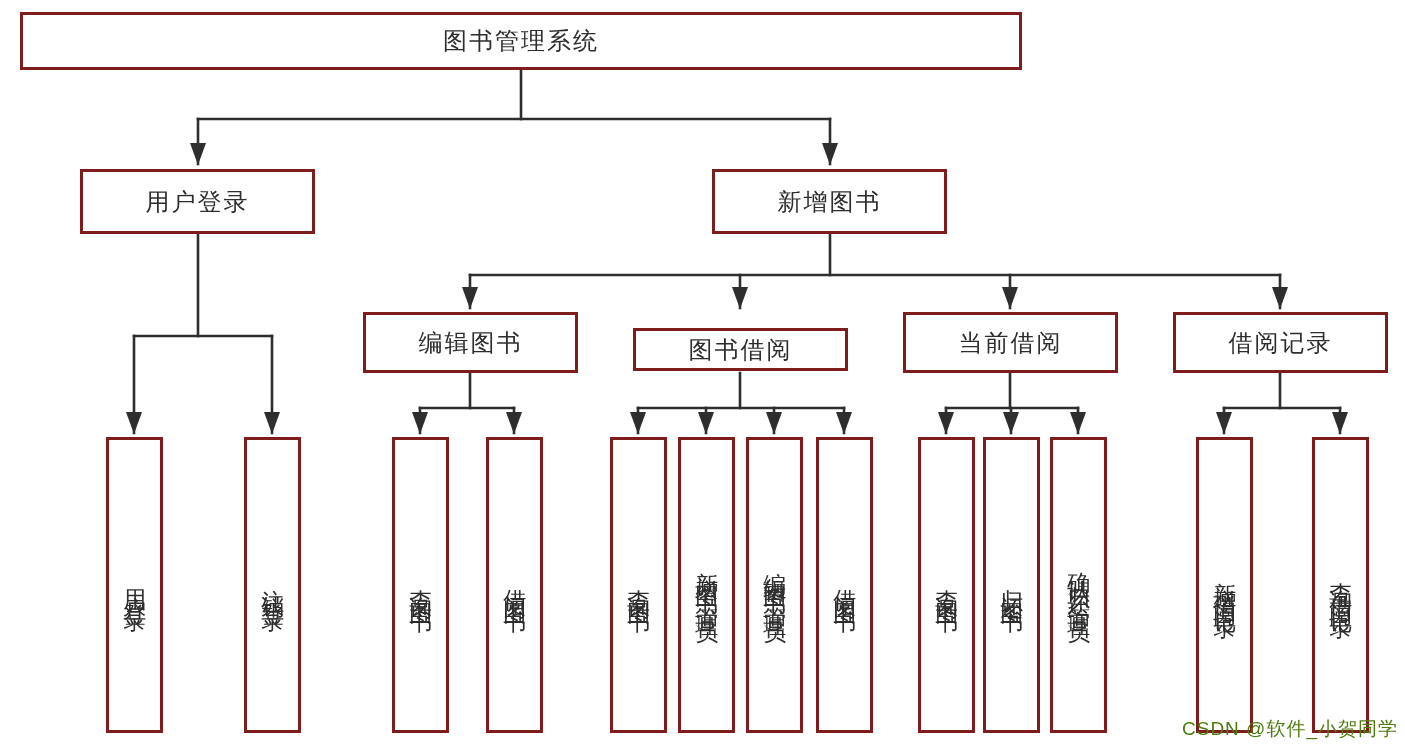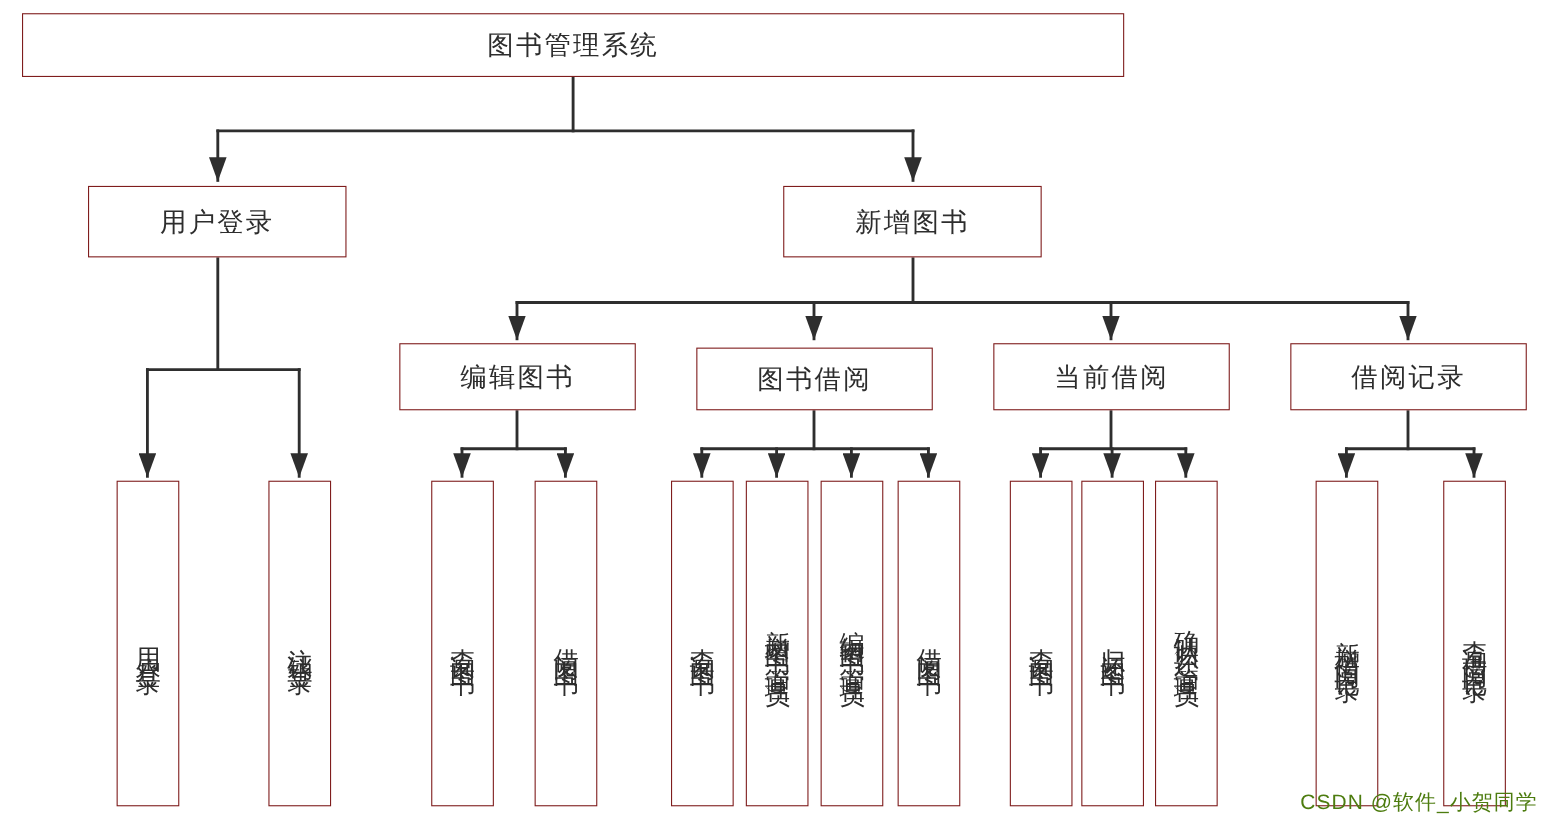--- a/index.html
+++ b/index.html
@@ -2,21 +2,21 @@
 <html><head>
 <meta charset="utf-8">
 <style>
   html,body{margin:0;padding:0;background:#ffffff;}
   .canvas{
     position:relative;width:1405px;height:747px;background:#ffffff;
     font-family:"Liberation Sans","DejaVu Sans",sans-serif;overflow:hidden;
   }
   .wires{position:absolute;left:0;top:0;}
   .node{
-    position:absolute;box-sizing:border-box;border:1px solid #7f1d1d;background:#ffffff;
+    position:absolute;box-sizing:border-box;border:3px solid #7f1d1d;background:#ffffff;
     display:flex;align-items:center;justify-content:center;color:#2d2d2d;
   }
   .hnode span{font-size:24px;letter-spacing:2px;white-space:nowrap;}
   .leaf span{
     writing-mode:vertical-rl;text-orientation:mixed;
     font-size:23px;letter-spacing:7px;line-height:1.1;white-space:nowrap;
   }
   .watermark{
     position:absolute;left:1182px;top:716px;font-size:19px;letter-spacing:1px;
     color:#4d7c0f;white-space:nowrap;
@@ -84,21 +84,21 @@
   <div class="node hnode" style="left:80px;top:169px;width:235px;height:65px">
     <span>用户登录</span>
   </div>
   <div class="node hnode" style="left:712px;top:169px;width:235px;height:65px">
     <span>新增图书</span>
   </div>
 
   <div class="node hnode" style="left:363px;top:312px;width:215px;height:61px">
     <span>编辑图书</span>
   </div>
-  <div class="node hnode" style="left:633px;top:316px;width:215px;height:57px">
+  <div class="node hnode" style="left:633px;top:328px;width:215px;height:43px">
     <span>图书借阅</span>
   </div>
   <div class="node hnode" style="left:1173px;top:312px;width:215px;height:61px">
     <span>借阅记录</span>
   </div>
   <div class="node hnode" style="left:903px;top:312px;width:215px;height:61px">
     <span>当前借阅</span>
   </div>
 
   <div class="node leaf" style="left:106px;top:437px;width:57px;height:296px">

